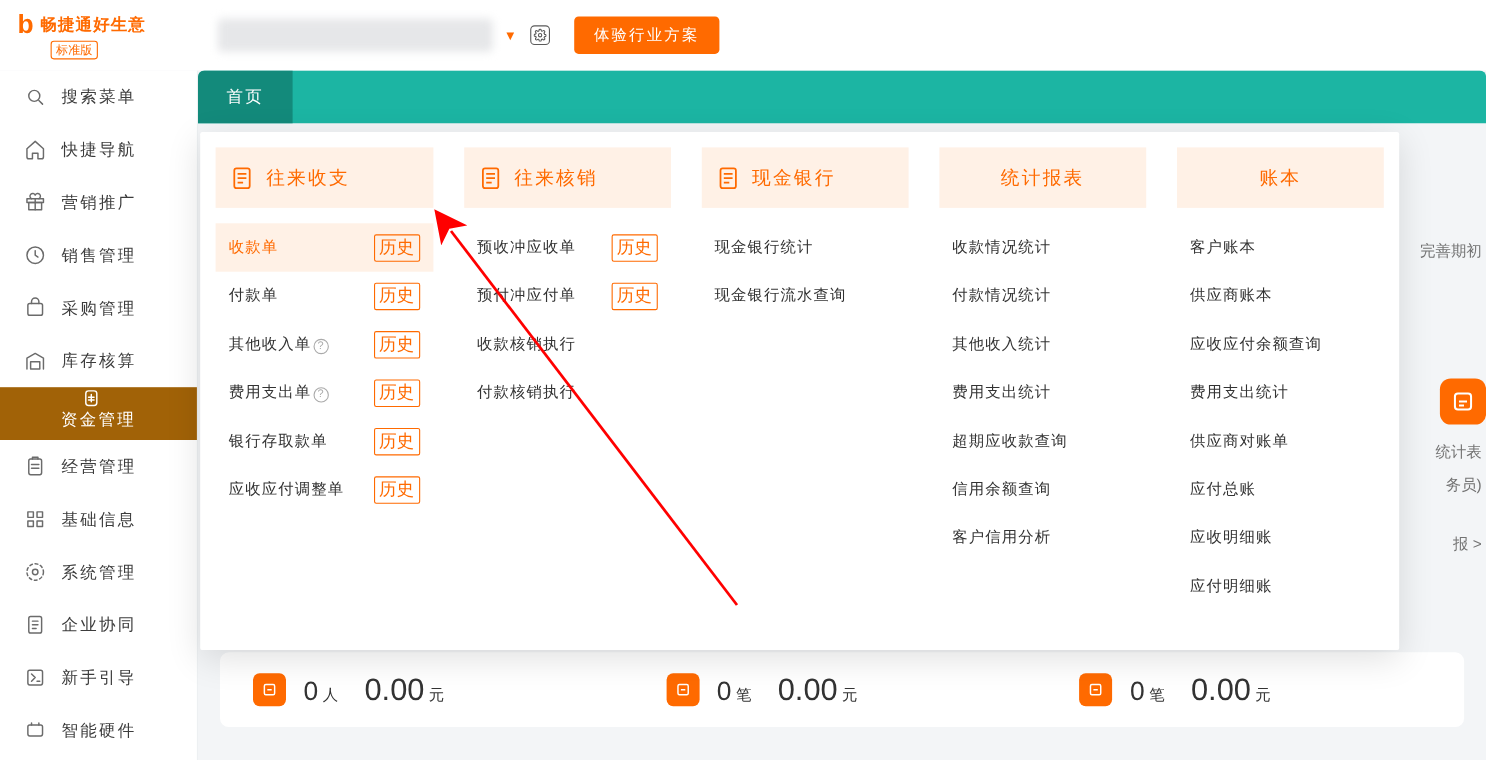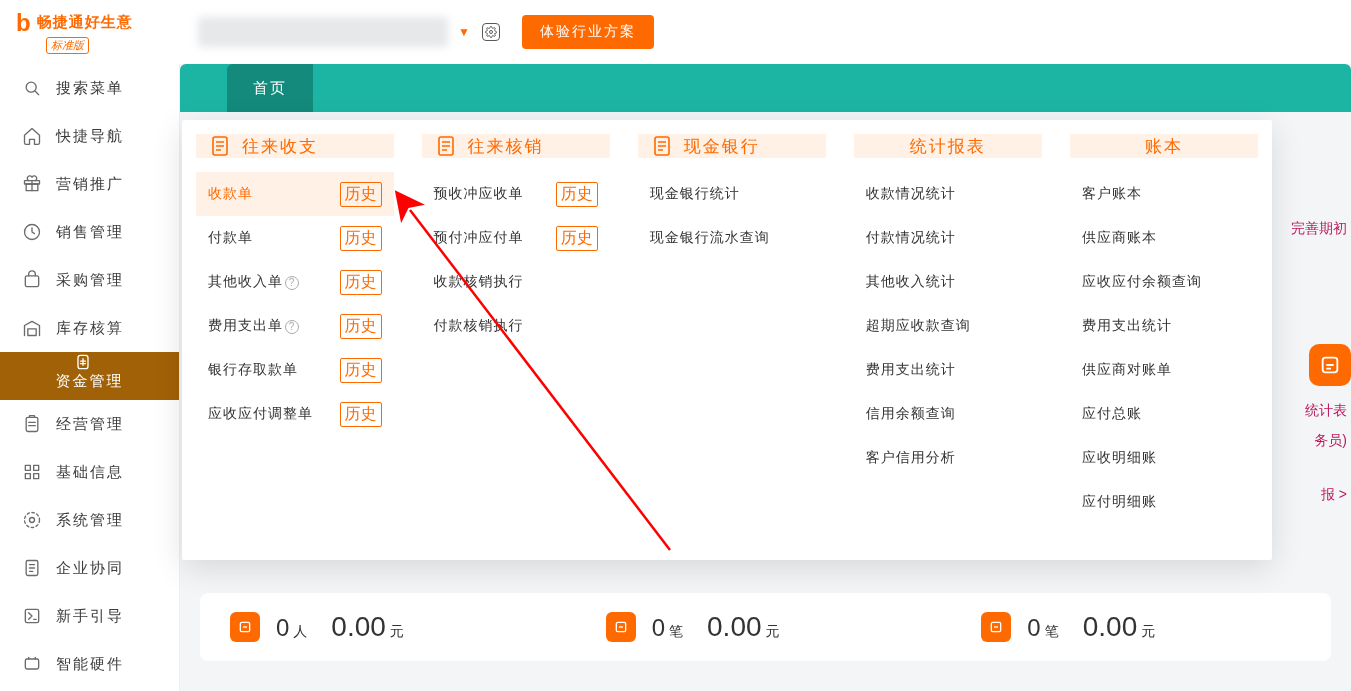--- a/index.html
+++ b/index.html
@@ -41,21 +41,20 @@
     }
     .logo-text { font-size: 15px; font-weight: 700; color: #ff6a00; letter-spacing: 1px;}
     .logo-sub {
       font-size: 11px;
       color: #ff6a00;
       border: 1px solid #ff6a00;
       border-radius: 3px;
       padding: 0 4px;
       margin-top: 2px;
       margin-left: 30px;
-      font-style: italic;
     }
     .top-center { display: flex; align-items: center; padding-left: 18px; }
     .account-blur {
       width: 250px; height: 30px;
       background: #e6e7e9;
       filter: blur(4px);
       border-radius: 4px;
       margin-right: 10px;
     }
     .caret-down { color: #ff6a00; font-size: 12px; margin-right: 12px; cursor: pointer; }
@@ -116,21 +115,20 @@
     .tab-bar {
       position: absolute;
       top: 64px; left: 180px; right: 0;
       height: 48px;
       background: #1cb5a3;
       display: flex;
       align-items: stretch;
       z-index: 3;
       border-top-left-radius: 6px;
       border-top-right-radius: 6px;
-      padding-left: 47px;
     }
     .tab {
       background: #138a7b;
       color: #fff;
       padding: 0 26px;
       display: flex;
       align-items: center;
       font-size: 15px;
       letter-spacing: 2px;
       border-top-left-radius: 6px;
@@ -157,21 +155,21 @@
       width: 42px; height: 42px;
       border-radius: 10px;
       display: flex; align-items: center; justify-content: center;
       font-size: 22px;
       margin: 10px 0 10px auto;
     }
     .right-strip .strip-line {
       text-align: right;
       padding: 6px 4px;
       white-space: nowrap;
-      color: #be185d;
+      color: #737373;
     }
     
     .stat-row {
       display: flex;
       gap: 24px;
       padding: 14px;
       background: #fff;
       border-radius: 8px;
       position: absolute;
       left: 200px;
@@ -205,21 +203,21 @@
       border-radius: 2px;
       box-shadow: 0 8px 32px rgba(0,0,0,0.12);
       padding: 14px 0 36px 0;
       z-index: 50;
       display: flex;
     }
     .mega-col { flex: 1; padding: 0 14px; min-width: 0;}
     .mega-col.wide { flex: 1.05; }
     .mega-header {
       background: #fff1e6;
-      height: 24px;
+      height: 55px;
       display: flex;
       align-items: center;
       padding: 0 12px;
       margin-bottom: 14px;
       color: #ff6a00;
       font-size: 17px;
       font-weight: 500;
       letter-spacing: 2px;
     }
     .mega-header.centered { justify-content: center; padding: 0;}
@@ -574,25 +572,25 @@
              </div>
       <div class="mega-item">
                <span>付款情况统计</span>
 
              </div>
       <div class="mega-item">
                <span>其他收入统计</span>
 
              </div>
       <div class="mega-item">
+               <span>费用支出统计</span>
+
+             </div>
+      <div class="mega-item">
                <span>超期应收款查询</span>
-
-             </div>
-      <div class="mega-item">
-               <span>费用支出统计</span>
 
              </div>
       <div class="mega-item">
                <span>信用余额查询</span>
 
              </div>
       <div class="mega-item">
                <span>客户信用分析</span>
 
              </div>

